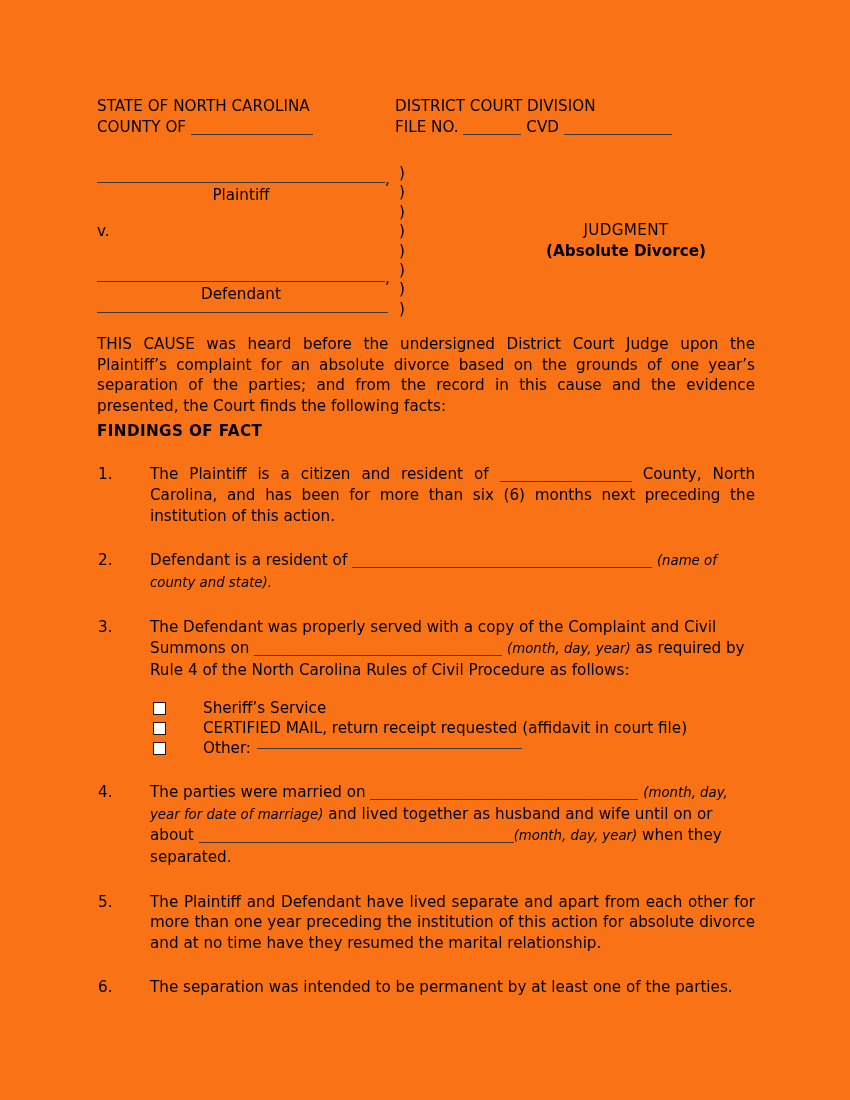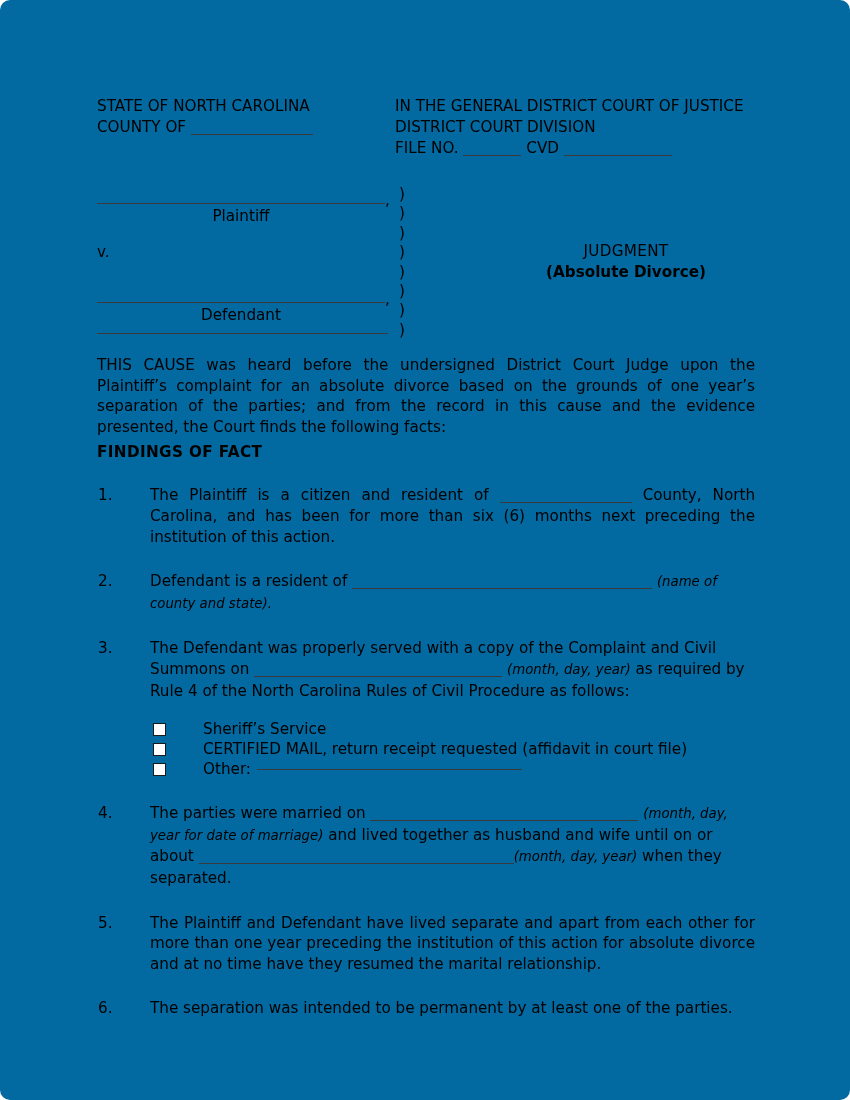--- a/index.html
+++ b/index.html
@@ -13,22 +13,21 @@
     position: relative;
     font-family: "DejaVu Sans", sans-serif;
     color: #000000;
     overflow: hidden;
   }
   .page {
     position: absolute;
     left: 0; top: 0;
     width: 850px;
     height: 1100px;
-    background: #0369a1;
-    border-radius: 10px;
+    background: #f97316;
   }
   .content {
     position: absolute;
     left: 97px;
     top: 96px;
     width: 658px;
   }
 
   
   .hdr {
@@ -189,21 +188,20 @@
 
 <div class="page">
   <div class="content">
 
     <div class="hdr">
       <div class="hdr-left">
         <div class="hdr-line">STATE OF NORTH CAROLINA</div>
         <div class="hdr-line"><span>COUNTY OF</span> <span class="blank b-county"></span></div>
       </div>
       <div class="hdr-right">
-        <div class="hdr-line">IN THE GENERAL DISTRICT COURT OF JUSTICE</div>
         <div class="hdr-line">DISTRICT COURT DIVISION</div>
         <div class="hdr-line"><span>FILE NO.</span> <span class="blank b-fileno"></span> <span>CVD</span> <span class="blank b-cvd"></span></div>
       </div>
     </div>
 
     <div class="caption">
       <div class="cap-left">
         <div class="rule rule-p"></div>
         <div class="comma comma-p">,</div>
         <div class="role role-p">Plaintiff</div>

